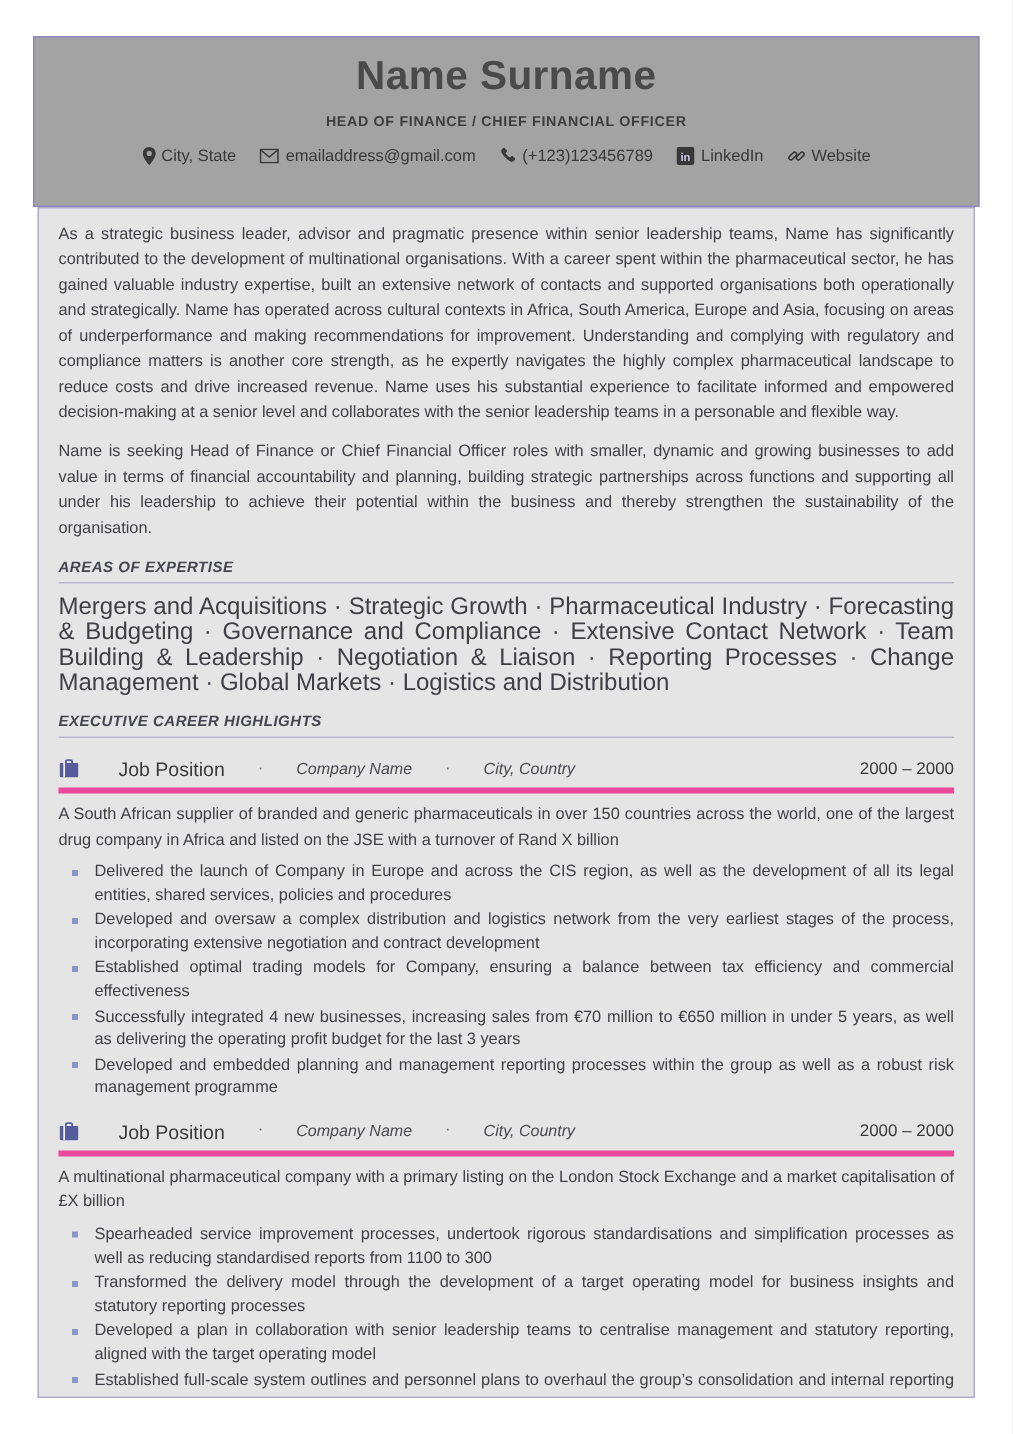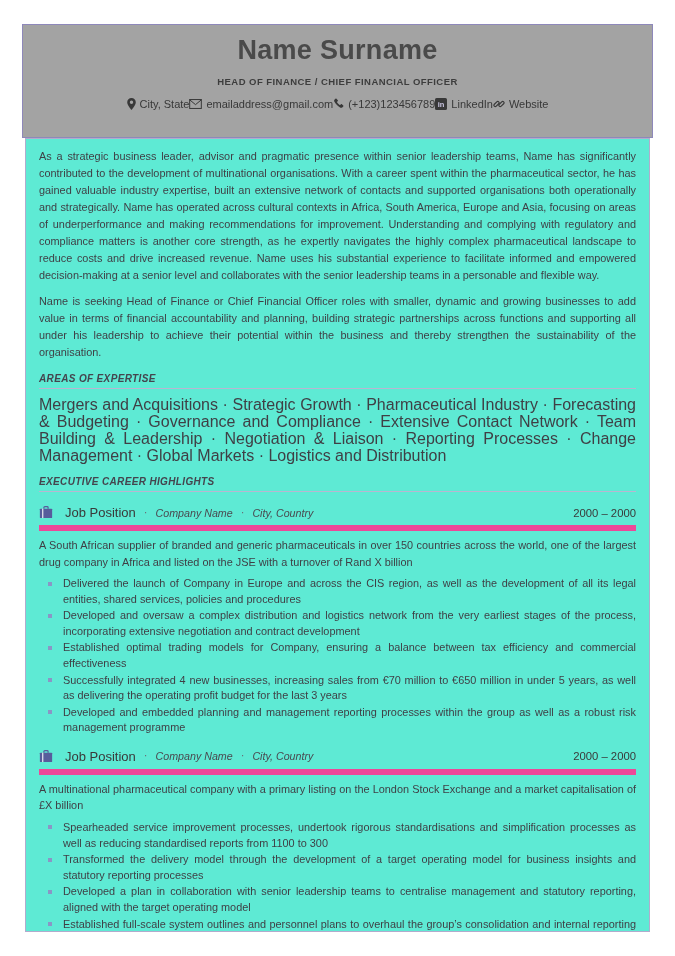--- a/index.html
+++ b/index.html
@@ -18,49 +18,49 @@
   .name{
     margin:11px 0 0;font-size:27px;font-weight:bold;color:#4a4a4a;
     letter-spacing:0.3px;line-height:1.1;
   }
   .role{
     margin-top:10px;font-size:9.5px;font-weight:bold;color:#3d3d3d;
     letter-spacing:0.45px;
   }
   .contacts{
     margin-top:11px;display:flex;justify-content:center;align-items:center;
-    gap:0;font-size:11px;color:#383838;
+    gap:16px;font-size:11px;color:#383838;
   }
   .contact-item{display:inline-flex;align-items:center;gap:4px;white-space:nowrap;}
   .ci{display:inline-flex;}
 
   
   .body-box{
     position:absolute;left:25px;top:138px;width:597px;height:773px;
-    background:#5eead4;border:1px solid #b1accd;
+    background:#e5e5e5;border:1px solid #b1accd;
     padding:9px 13px 10px;overflow:hidden;
   }
   .summary{
     margin:0 0 9px;font-size:10.9px;line-height:17px;
     text-align:justify;color:#3f3f45;
   }
   .section-heading{
     margin:12px 0 0;font-size:10px;font-weight:bold;color:#44454e;
     letter-spacing:0.35px;padding-bottom:4px;border-bottom:1px solid #b9b6d0;font-style:italic;
   }
   .expertise{
     margin:7px 0 0;font-size:16px;line-height:17px;
     text-align:justify;color:#3f3f45;
   }
 
   
   .job{margin-top:13px;}
   .job-header{
-    display:flex;align-items:center;gap:8px;
-    padding-bottom:5px;border-bottom:6px solid #ec4899;text-align:right;
+    display:flex;align-items:center;gap:22px;
+    padding-bottom:5px;border-bottom:4px solid #ec4899;text-align:right;
   }
   .briefcase{display:inline-flex;align-items:center;}
   .job-pos{font-size:13px;color:#3a3a3a;margin-left:4px;}
   .job-sep{color:#6a6a72;font-size:11px;position:relative;top:-1px;}
   .job-co,.job-loc{font-style:italic;font-size:10.7px;color:#4a4a50;}
   .job-dates{margin-left:auto;font-size:11.3px;color:#3a3a3a;}
   .job-desc{
     margin:6px 0 0;font-size:10.9px;line-height:16.5px;
     text-align:justify;color:#3f3f45;
   }

